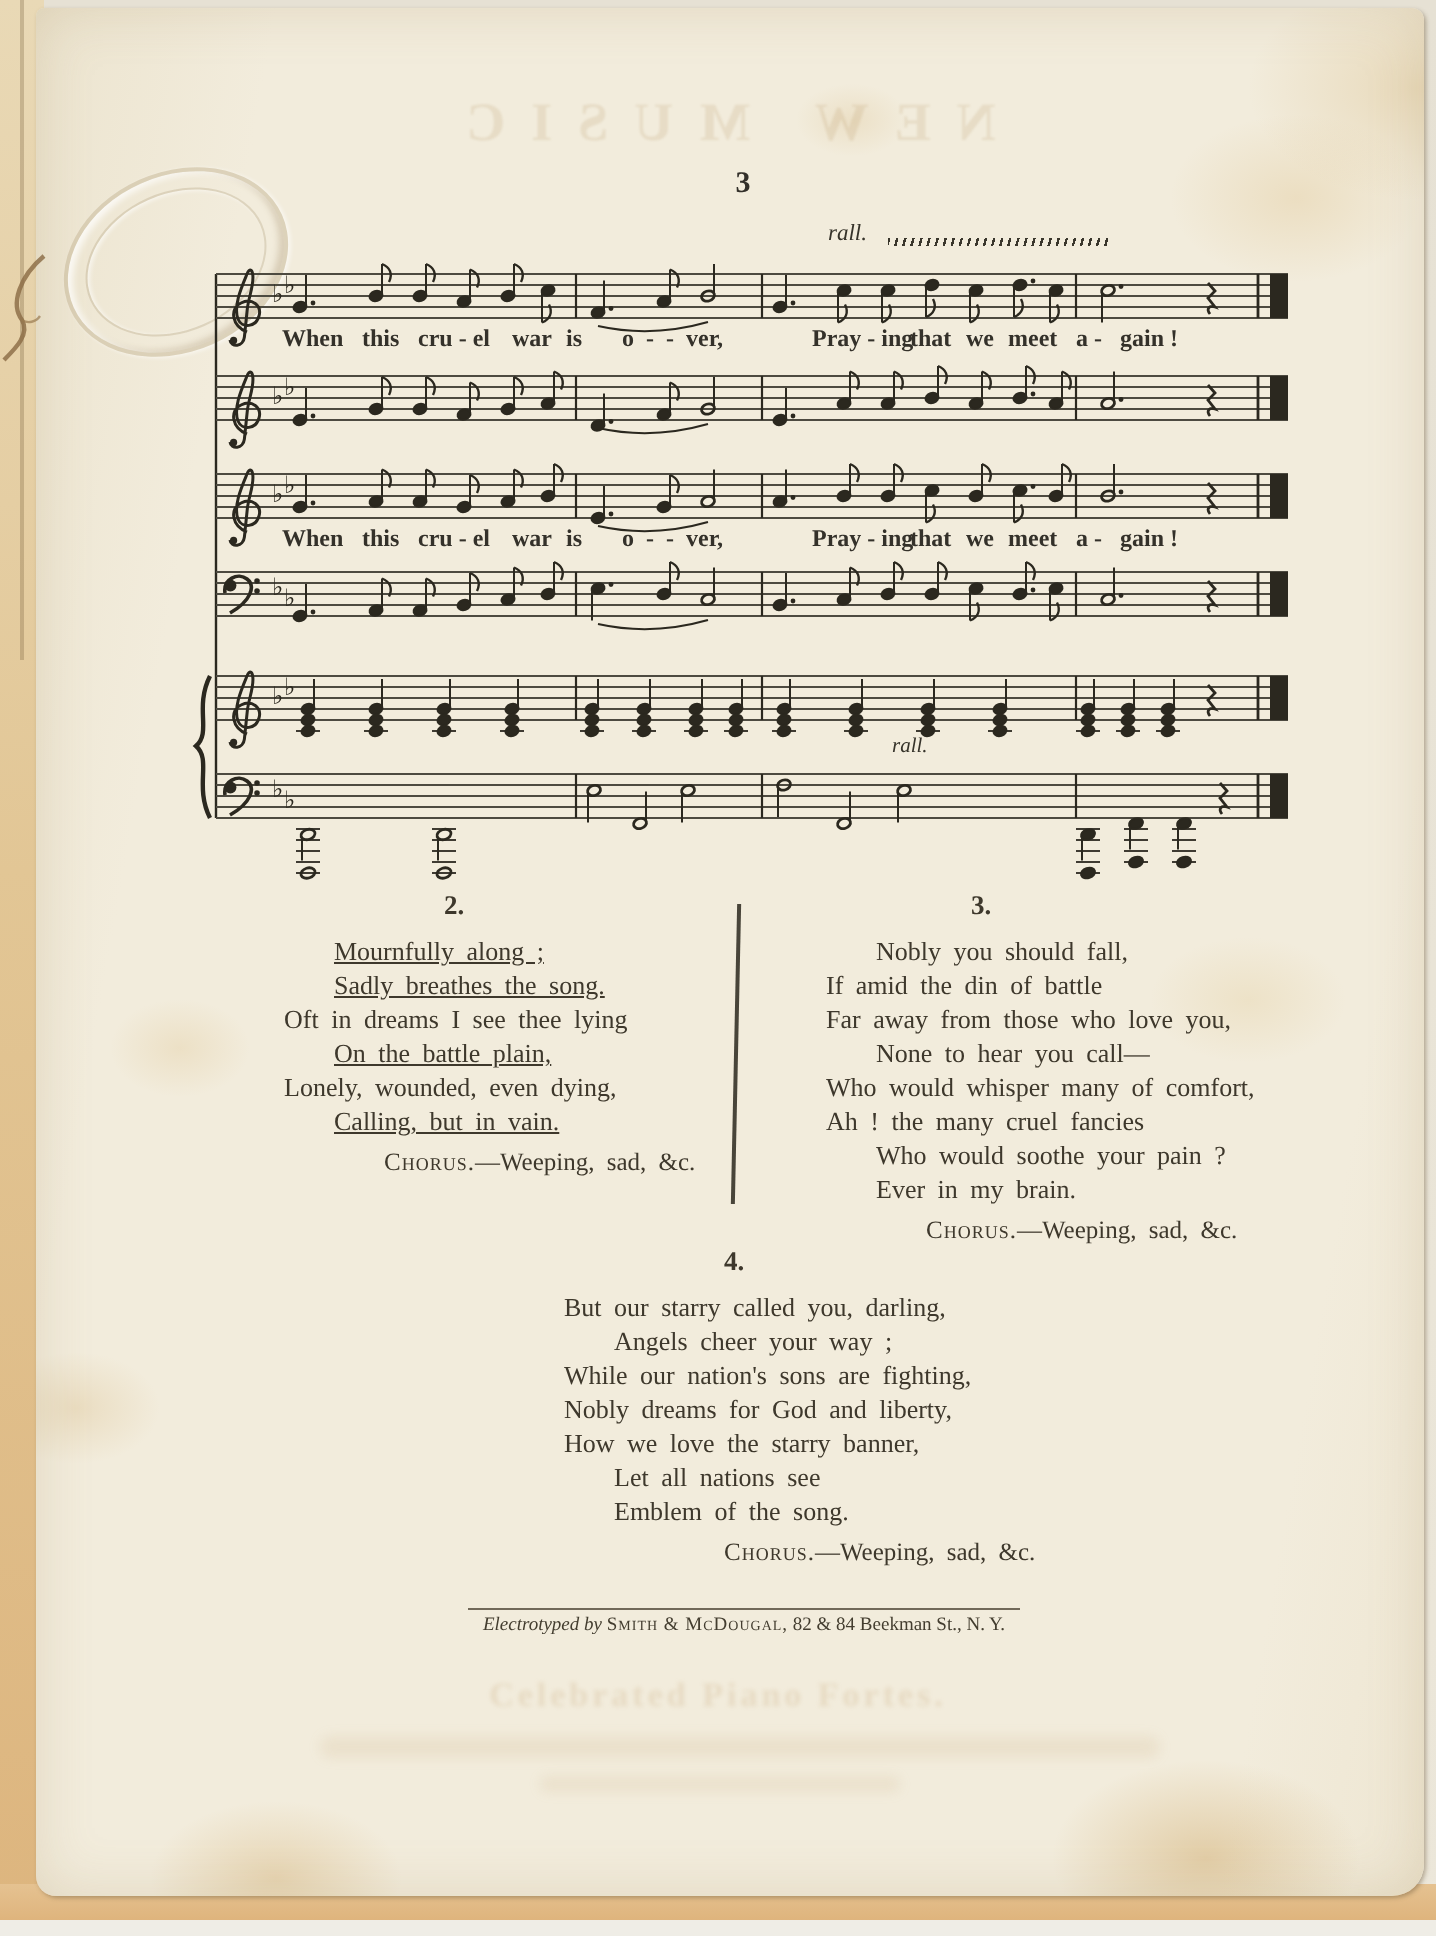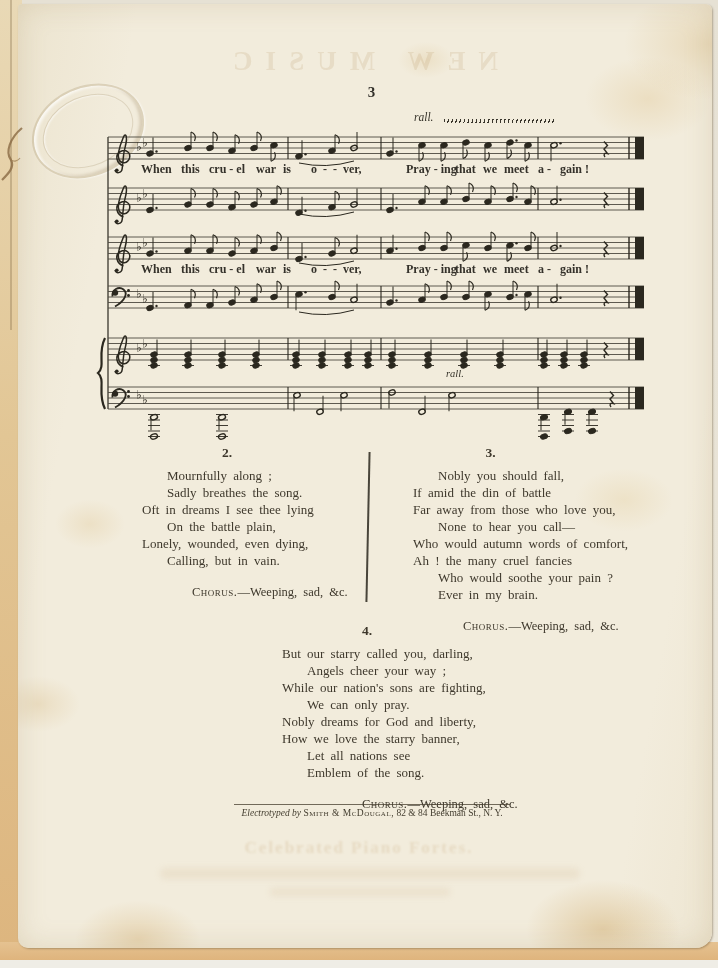--- a/index.html
+++ b/index.html
@@ -57,25 +57,25 @@
   .rall-hatch{position:absolute;left:444px;top:119px;width:112px;height:4px;
         background:repeating-linear-gradient(105deg,#3a362c 0 1.2px,transparent 1.2px 3.9px);}
   .rall-piano{left:446px;top:368px;font-size:10.5px;}
   .lyric-token{position:absolute;font-size:12px;font-weight:600;color:#34312a;
         white-space:pre;font-family:"Liberation Serif",serif;}
   
   .verse{position:absolute;color:#3e382c;font-size:13px;line-height:17px;word-spacing:3px;}
   .verse .vnum{text-align:center;font-weight:bold;font-size:13.5px;margin-bottom:6px;}
   .verse .vline{white-space:nowrap;}
   .verse .ind{padding-left:25px;}
-  .verse .chorus{margin-top:15px;font-size:12.5px;white-space:nowrap;}
+  .verse .chorus{margin-top:4px;font-size:12.5px;white-space:nowrap;}
   .sc{font-variant:small-caps;letter-spacing:.5px;}
   #verse-2{left:107px;top:444px;width:240px;}
   #verse-2 .vline{padding-left:35px;}
-  #verse-2 .ind{padding-left:60px;}
+  #verse-2 .ind{padding-left:60px;text-decoration:underline;}
   #verse-2 .chorus{padding-left:85px;}
   #verse-3{left:383px;top:444px;width:215px;}
   #verse-3 .vline{padding-left:30px;}
   #verse-3 .ind{padding-left:55px;}
   #verse-3 .chorus{padding-left:80px;}
   #verse-4{left:242px;top:622px;width:250px;}
   #verse-4 .vline{padding-left:40px;}
   #verse-4 .ind{padding-left:65px;}
   #verse-4 .chorus{padding-left:120px;}
   .col-divider{position:absolute;left:367px;top:452px;width:1.6px;height:150px;
@@ -601,35 +601,34 @@
 
   <div class="col-divider"></div>
 
   <div class="verse" id="verse-3">
     <div class="vnum">3.</div>
     <div class="vlines">
         <div class="vline ind">Nobly you should fall,</div>
         <div class="vline">If amid the din of battle</div>
         <div class="vline">Far away from those who love you,</div>
         <div class="vline ind">None to hear you call—</div>
-        <div class="vline">Who would autumn words of comfort,</div>
+        <div class="vline">Who would whisper many of comfort,</div>
         <div class="vline">Ah ! the many cruel fancies</div>
         <div class="vline ind">Who would soothe your pain ?</div>
         <div class="vline ind">Ever in my brain.</div>
       </div>
     <div class="chorus"><span class="sc">Chorus.</span><span>—Weeping, sad, &amp;c.</span></div>
   </div>
 
   <div class="verse" id="verse-4">
     <div class="vnum">4.</div>
     <div class="vlines">
         <div class="vline">But our starry called you, darling,</div>
         <div class="vline ind">Angels cheer your way ;</div>
         <div class="vline">While our nation's sons are fighting,</div>
-        <div class="vline ind">We can only pray.</div>
         <div class="vline">Nobly dreams for God and liberty,</div>
         <div class="vline">How we love the starry banner,</div>
         <div class="vline ind">Let all nations see</div>
         <div class="vline ind">Emblem of the song.</div>
       </div>
     <div class="chorus"><span class="sc">Chorus.</span><span>—Weeping, sad, &amp;c.</span></div>
   </div>
 
   <div class="footer">
     <span class="it">Electrotyped by</span>

